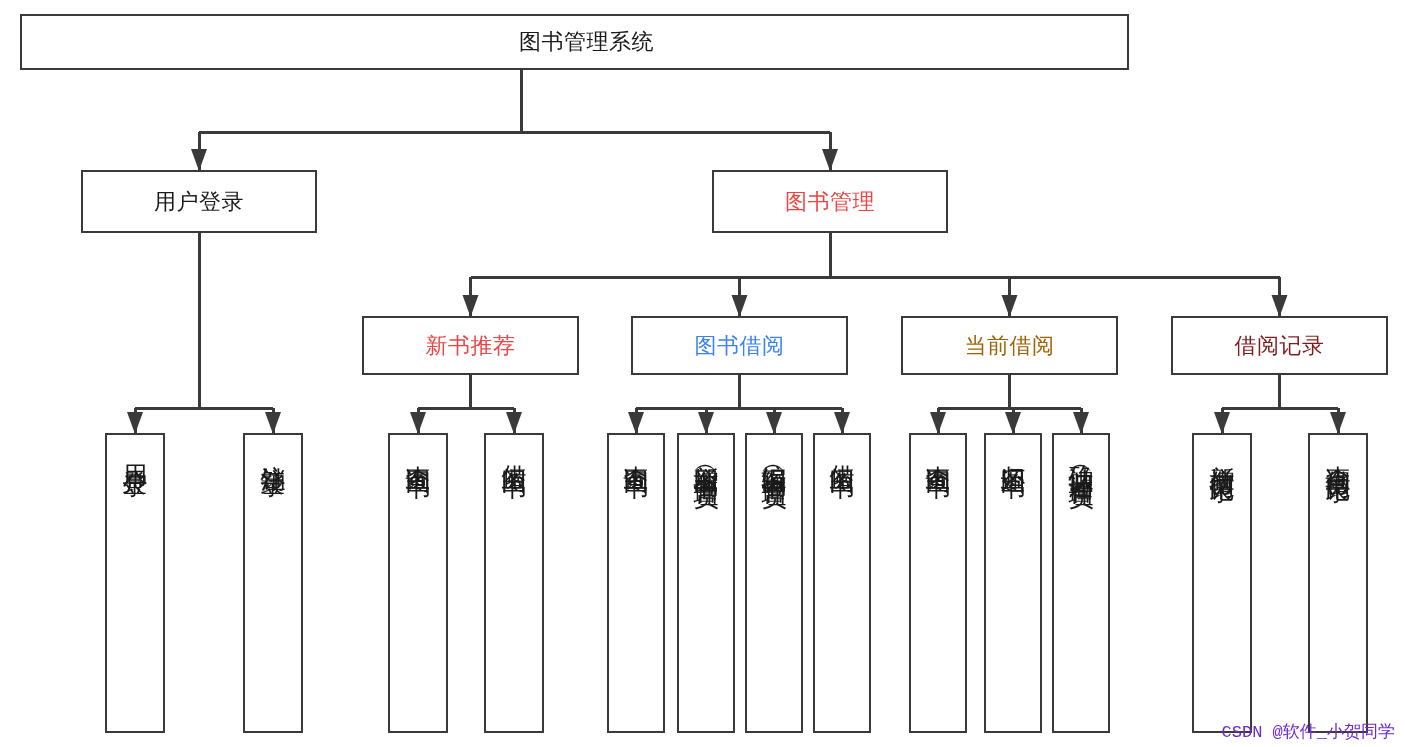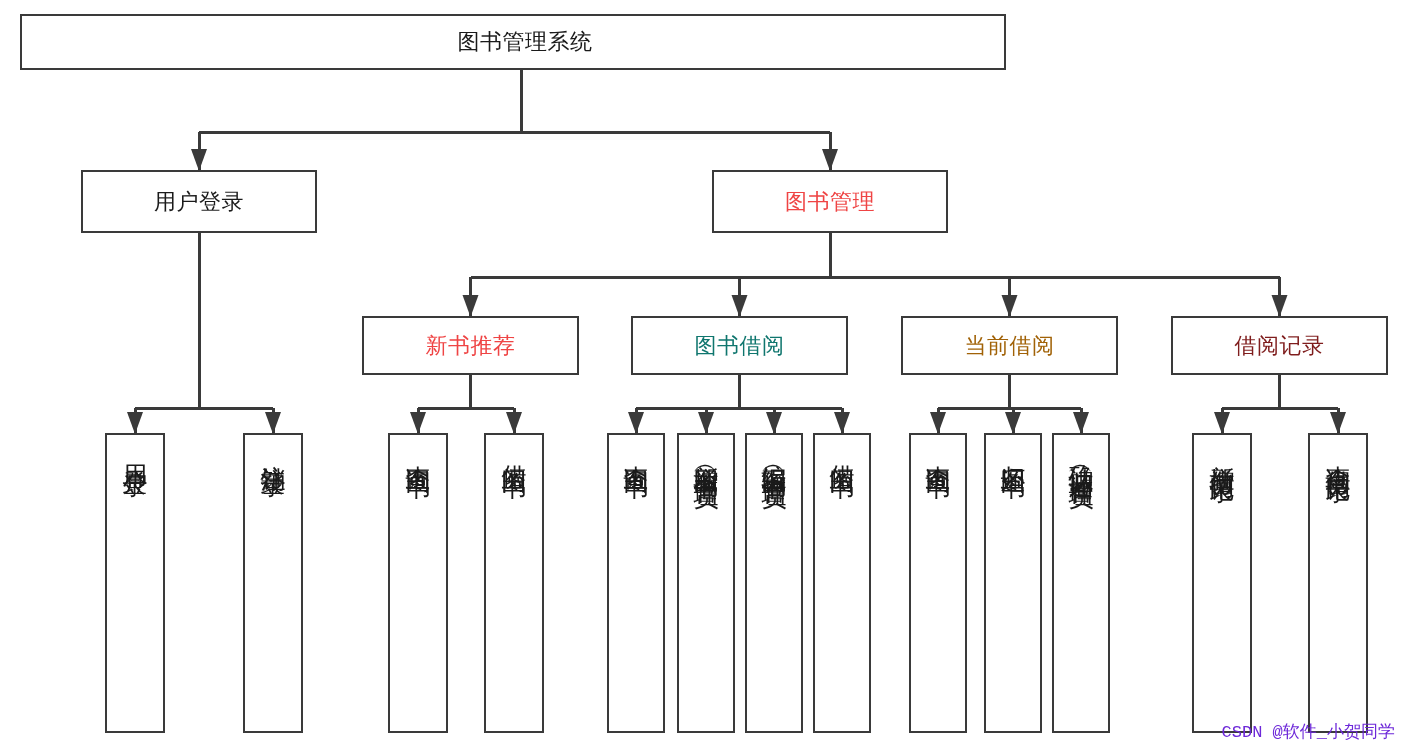--- a/index.html
+++ b/index.html
@@ -123,33 +123,33 @@
       <line x1="1081" y1="408" x2="1081" y2="433" stroke="#3a3a3a" stroke-width="3" shape-rendering="crispEdges"></line>
       <polygon points="1073,412 1089,412 1081,434" fill="#3a3a3a"></polygon>
       <line x1="1279.5" y1="375" x2="1279.5" y2="408" stroke="#3a3a3a" stroke-width="3" shape-rendering="crispEdges"></line>
       <line x1="1222" y1="408" x2="1338" y2="408" stroke="#3a3a3a" stroke-width="3" shape-rendering="crispEdges"></line>
       <line x1="1222" y1="408" x2="1222" y2="433" stroke="#3a3a3a" stroke-width="3" shape-rendering="crispEdges"></line>
       <polygon points="1214,412 1230,412 1222,434" fill="#3a3a3a"></polygon>
       <line x1="1338" y1="408" x2="1338" y2="433" stroke="#3a3a3a" stroke-width="3" shape-rendering="crispEdges"></line>
       <polygon points="1330,412 1346,412 1338,434" fill="#3a3a3a"></polygon>
     </svg>
   <div id="nodes-layer">
-      <div class="node horiz" style="left: 20px; top: 14px; width: 986px; height: 56px; border-color: rgb(58, 58, 58); background: rgb(255, 255, 255); color: rgb(26, 26, 26); padding-left: 24px;">
+      <div class="node horiz" style="left: 20px; top: 14px; width: 1109px; height: 56px; border-color: rgb(58, 58, 58); background: rgb(255, 255, 255); color: rgb(26, 26, 26); padding-left: 24px;">
         <span class="label">图书管理系统</span>
       </div>
       <div class="node horiz" style="left: 81px; top: 170px; width: 236px; height: 63px; border-color: rgb(58, 58, 58); background: rgb(255, 255, 255); color: rgb(26, 26, 26);">
         <span class="label">用户登录</span>
       </div>
       <div class="node horiz" style="left: 712px; top: 170px; width: 236px; height: 63px; border-color: rgb(58, 58, 58); background: rgb(255, 255, 255); color: #ef4444;">
         <span class="label">图书管理</span>
       </div>
       <div class="node horiz" style="left: 362px; top: 316px; width: 217px; height: 59px; border-color: rgb(58, 58, 58); background: rgb(255, 255, 255); color: #ef4444;">
         <span class="label">新书推荐</span>
       </div>
-      <div class="node horiz" style="left: 631px; top: 316px; width: 217px; height: 59px; border-color: rgb(58, 58, 58); background: rgb(255, 255, 255); color: #0f766e;">
+      <div class="node horiz" style="left: 631px; top: 316px; width: 217px; height: 59px; border-color: rgb(58, 58, 58); background: rgb(255, 255, 255); color: #3b82f6;">
         <span class="label">图书借阅</span>
       </div>
       <div class="node horiz" style="left: 901px; top: 316px; width: 217px; height: 59px; border-color: rgb(58, 58, 58); background: rgb(255, 255, 255); color: #a16207;">
         <span class="label">当前借阅</span>
       </div>
       <div class="node horiz" style="left: 1171px; top: 316px; width: 217px; height: 59px; border-color: rgb(58, 58, 58); background: rgb(255, 255, 255); color: #7f1d1d;">
         <span class="label">借阅记录</span>
       </div>
       <div class="node vert" style="left: 105px; top: 433px; width: 60px; height: 300px; border-color: rgb(58, 58, 58); background: rgb(255, 255, 255); color: rgb(26, 26, 26);">
         <span class="label">用户登录</span>

